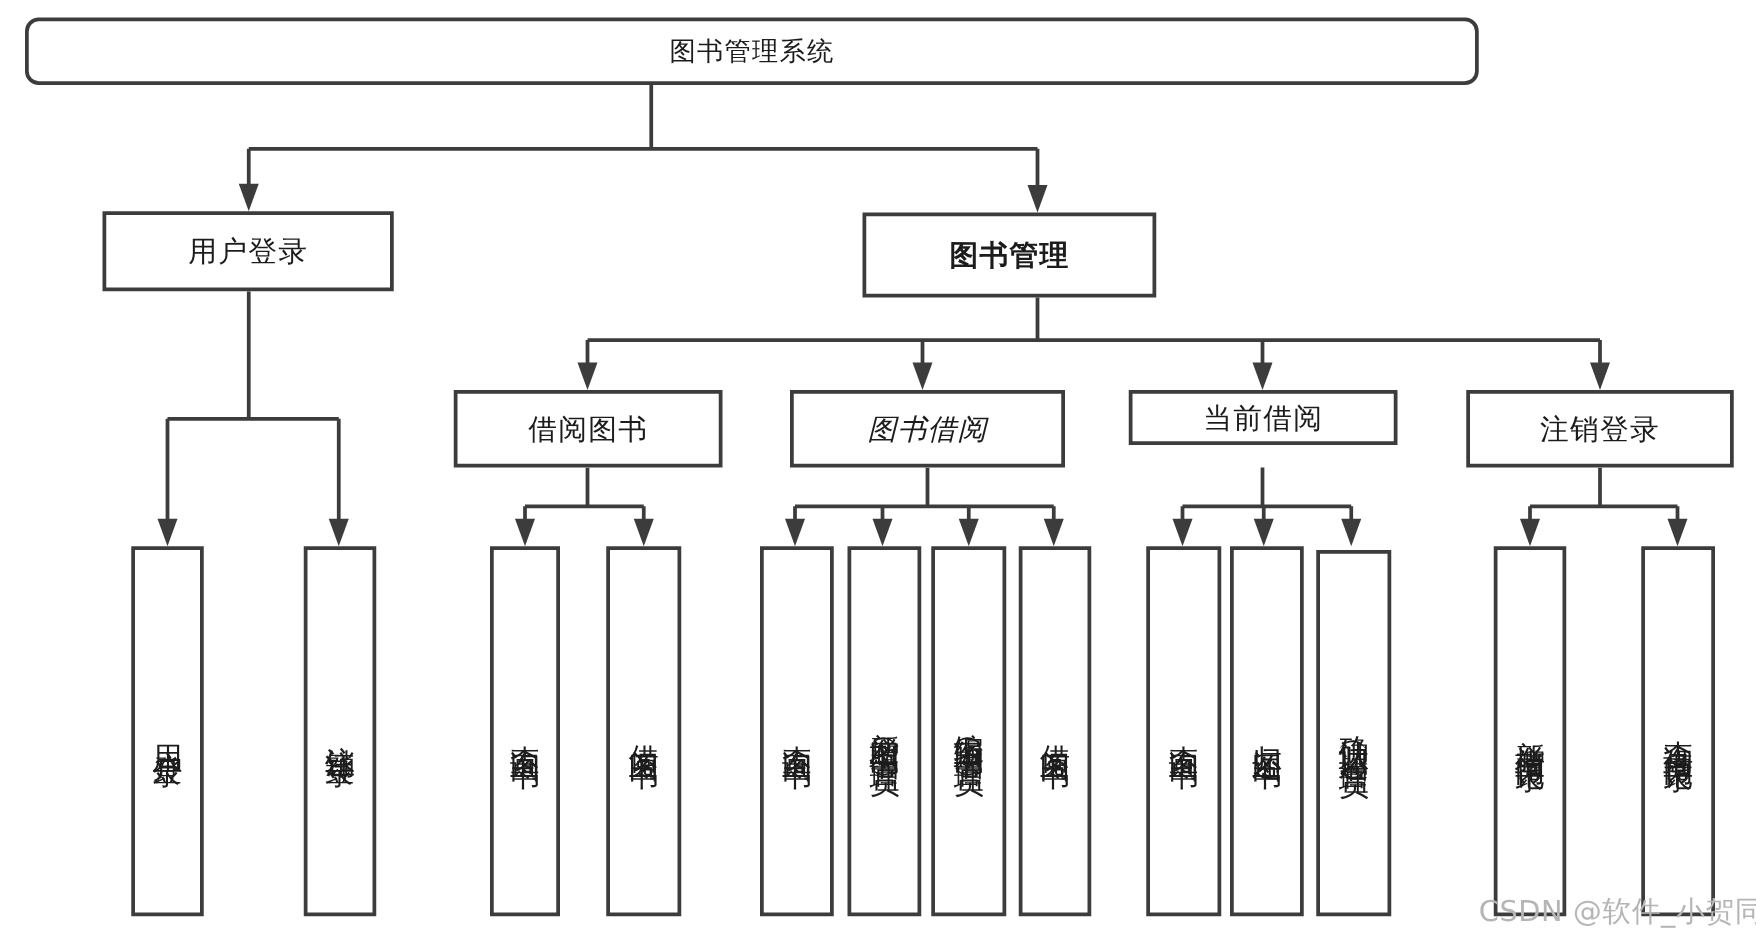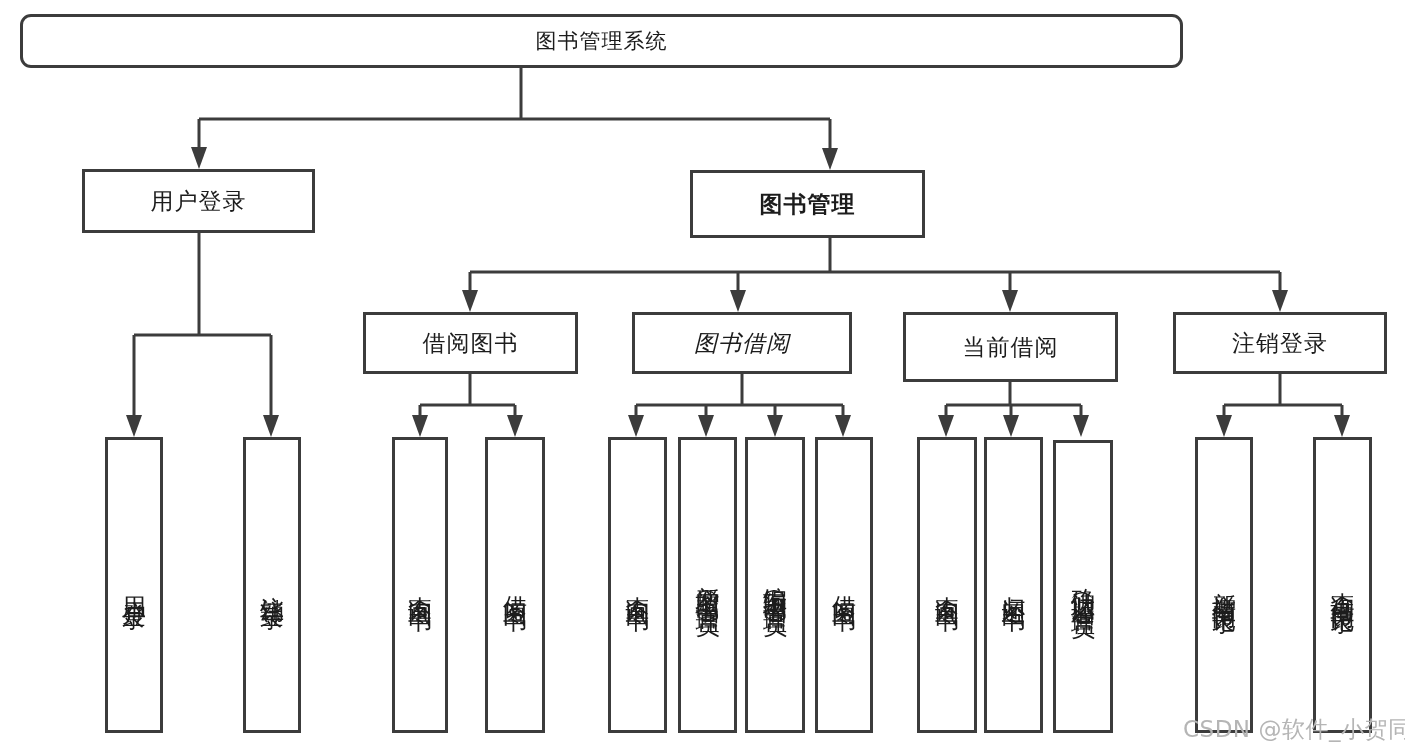--- a/index.html
+++ b/index.html
@@ -96,21 +96,21 @@
     <polygon points="1342,437 1334,415 1350,415"></polygon>
   </svg>
 
   <div class="box rootbox" style="left:20px; top:14px; width:1163px; height:54px;border-radius:11px;">图书管理系统</div>
 
   <div class="box hbox" style="left:82px; top:169px; width:233px; height:64px;">用户登录</div>
   <div class="box hbox" style="left:690px; top:170px; width:235px; height:68px;font-weight:bold;">图书管理</div>
 
   <div class="box hbox" style="left:363px; top:312px; width:215px; height:62px;">借阅图书</div>
   <div class="box hbox" style="left:632px; top:312px; width:220px; height:62px;font-style:italic;">图书借阅</div>
-  <div class="box hbox" style="left:903px; top:312px; width:215px; height:70px;">当前借阅</div>
+  <div class="box hbox" style="left:903px; top:312px; width:215px; height:44px;">当前借阅</div>
   <div class="box hbox" style="left:1173px; top:312px; width:214px; height:62px;">注销登录</div>
 
   <div class="box vbox" style="left:105px; top:437px; width:58px; height:296px;">用户登录</div>
   <div class="box vbox" style="left:243px; top:437px; width:58px; height:296px;">注销登录</div>
 
   <div class="box vbox" style="left:392px; top:437px; width:56px; height:296px;">查询图书</div>
   <div class="box vbox" style="left:485px; top:437px; width:60px; height:296px;">借阅图书</div>
 
   <div class="box vbox" style="left:608px; top:437px; width:59px; height:296px;">查询图书</div>
   <div class="box vbox" style="left:678px; top:437px; width:59px; height:296px;">新增图书（管理员）</div>

